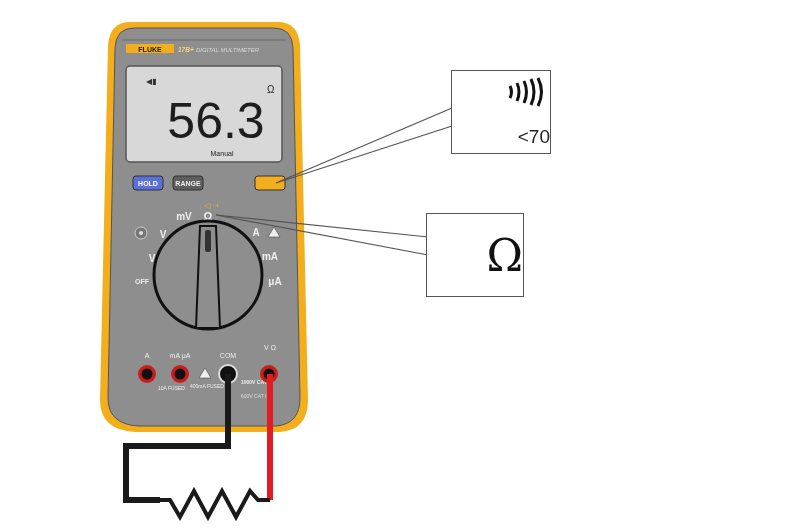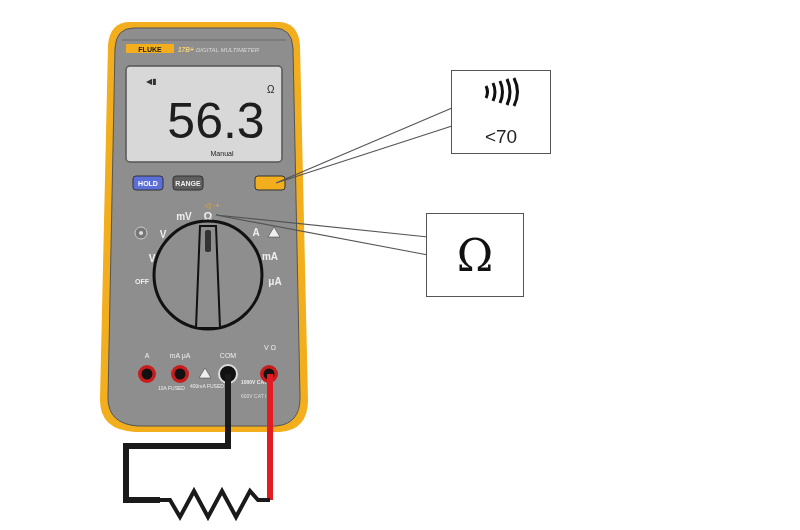--- a/index.html
+++ b/index.html
@@ -1,19 +1,19 @@
 <!DOCTYPE html>
 <html><head>
 <meta charset="utf-8">
 <style>
   html, body { margin:0; padding:0; background:#ffffff; }
   body { width:800px; height:530px; position:relative; overflow:hidden; font-family:"Liberation Sans", sans-serif; }
   .abs { position:absolute; }
   svg text { font-family:"Liberation Sans", sans-serif; }
-  .callout { position:absolute; background:#fff; border:1.5px solid #555; box-sizing:border-box; display:flex; flex-direction:column; align-items:center; justify-content:center;gap:19px; }
+  .callout { position:absolute; background:#fff; border:1.5px solid #555; box-sizing:border-box; display:flex; flex-direction:column; align-items:flex-end; justify-content:center;gap:19px; }
   .callout-text { font-size:19px; color:#222; }
   .omega { font-family:"DejaVu Serif", serif; font-size:44px; color:#111; }
 </style>
 </head>
 <body>
 
 <svg class="abs" style="left:0;top:0" width="800" height="530" viewBox="0 0 800 530">
 
   <path d="M130 22 Q110 22 108 45 L100 400 Q100 430 135 432 L280 432 Q308 430 308 400 L300 45 Q298 22 278 22 Z" fill="#f2ae1c"></path>
 

